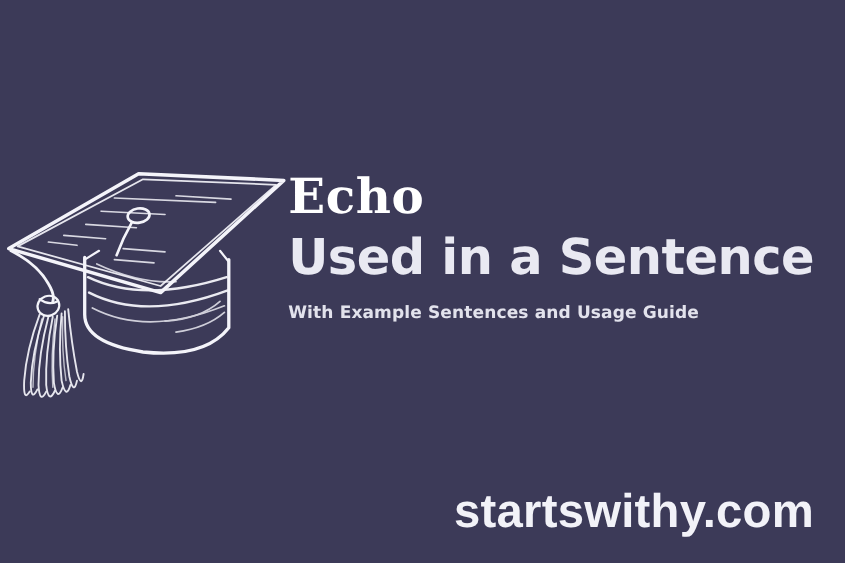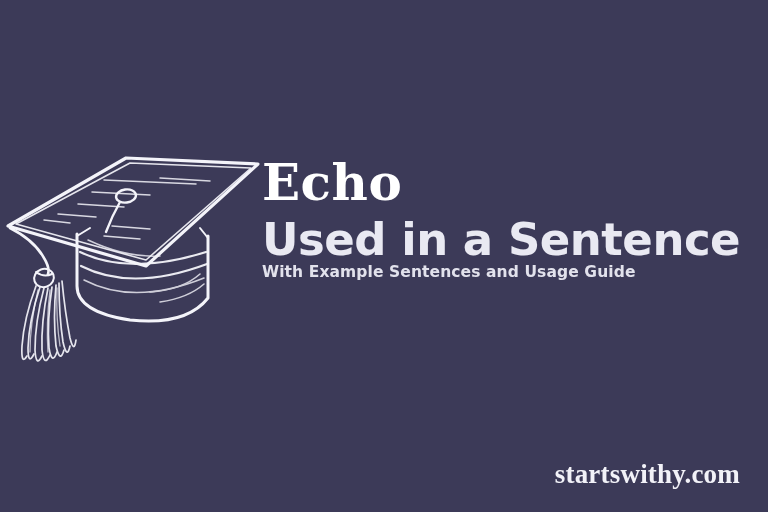--- a/index.html
+++ b/index.html
@@ -32,54 +32,55 @@
   
   #text-block {
     position:absolute;
     left:262px;
     top:158px;
     width:500px;
   }
   #word-title {
     font-family:"DejaVu Serif", "Liberation Serif", serif;
     font-weight:700;
-    font-size:50px;
+    font-size:44px;
     line-height:1.0;
     color:#ffffff;
     letter-spacing:0.5px;
     white-space:nowrap;
   }
   #headline {
     margin-top:8px;
     font-family:"DejaVu Sans", "Liberation Sans", sans-serif;
     font-weight:700;
     font-size:45px;
     line-height:1.05;
     color:#e9e9f2;
     letter-spacing:-0.5px;
     white-space:nowrap;
   }
   #subtitle {
+    margin-top:18px;
     font-family:"DejaVu Sans", "Liberation Sans", sans-serif;
     font-weight:600;
     font-size:15.5px;
     line-height:1.2;
     color:#e2e2ec;
     letter-spacing:0.1px;
     white-space:nowrap;
   }
 
   
   #brand-domain {
     position:absolute;
     right:28px;
     bottom:22px;
-    font-family:Liberation Serif, serif;
+    font-family:Liberation Sans, sans-serif;
     font-weight:700;
-    font-size:27px;
+    font-size:43px;
     color:#f2f2f8;
     letter-spacing:0.2px;
     white-space:nowrap;
   }
 </style>
 </head>
 <body>
 
 <div id="banner">
 

